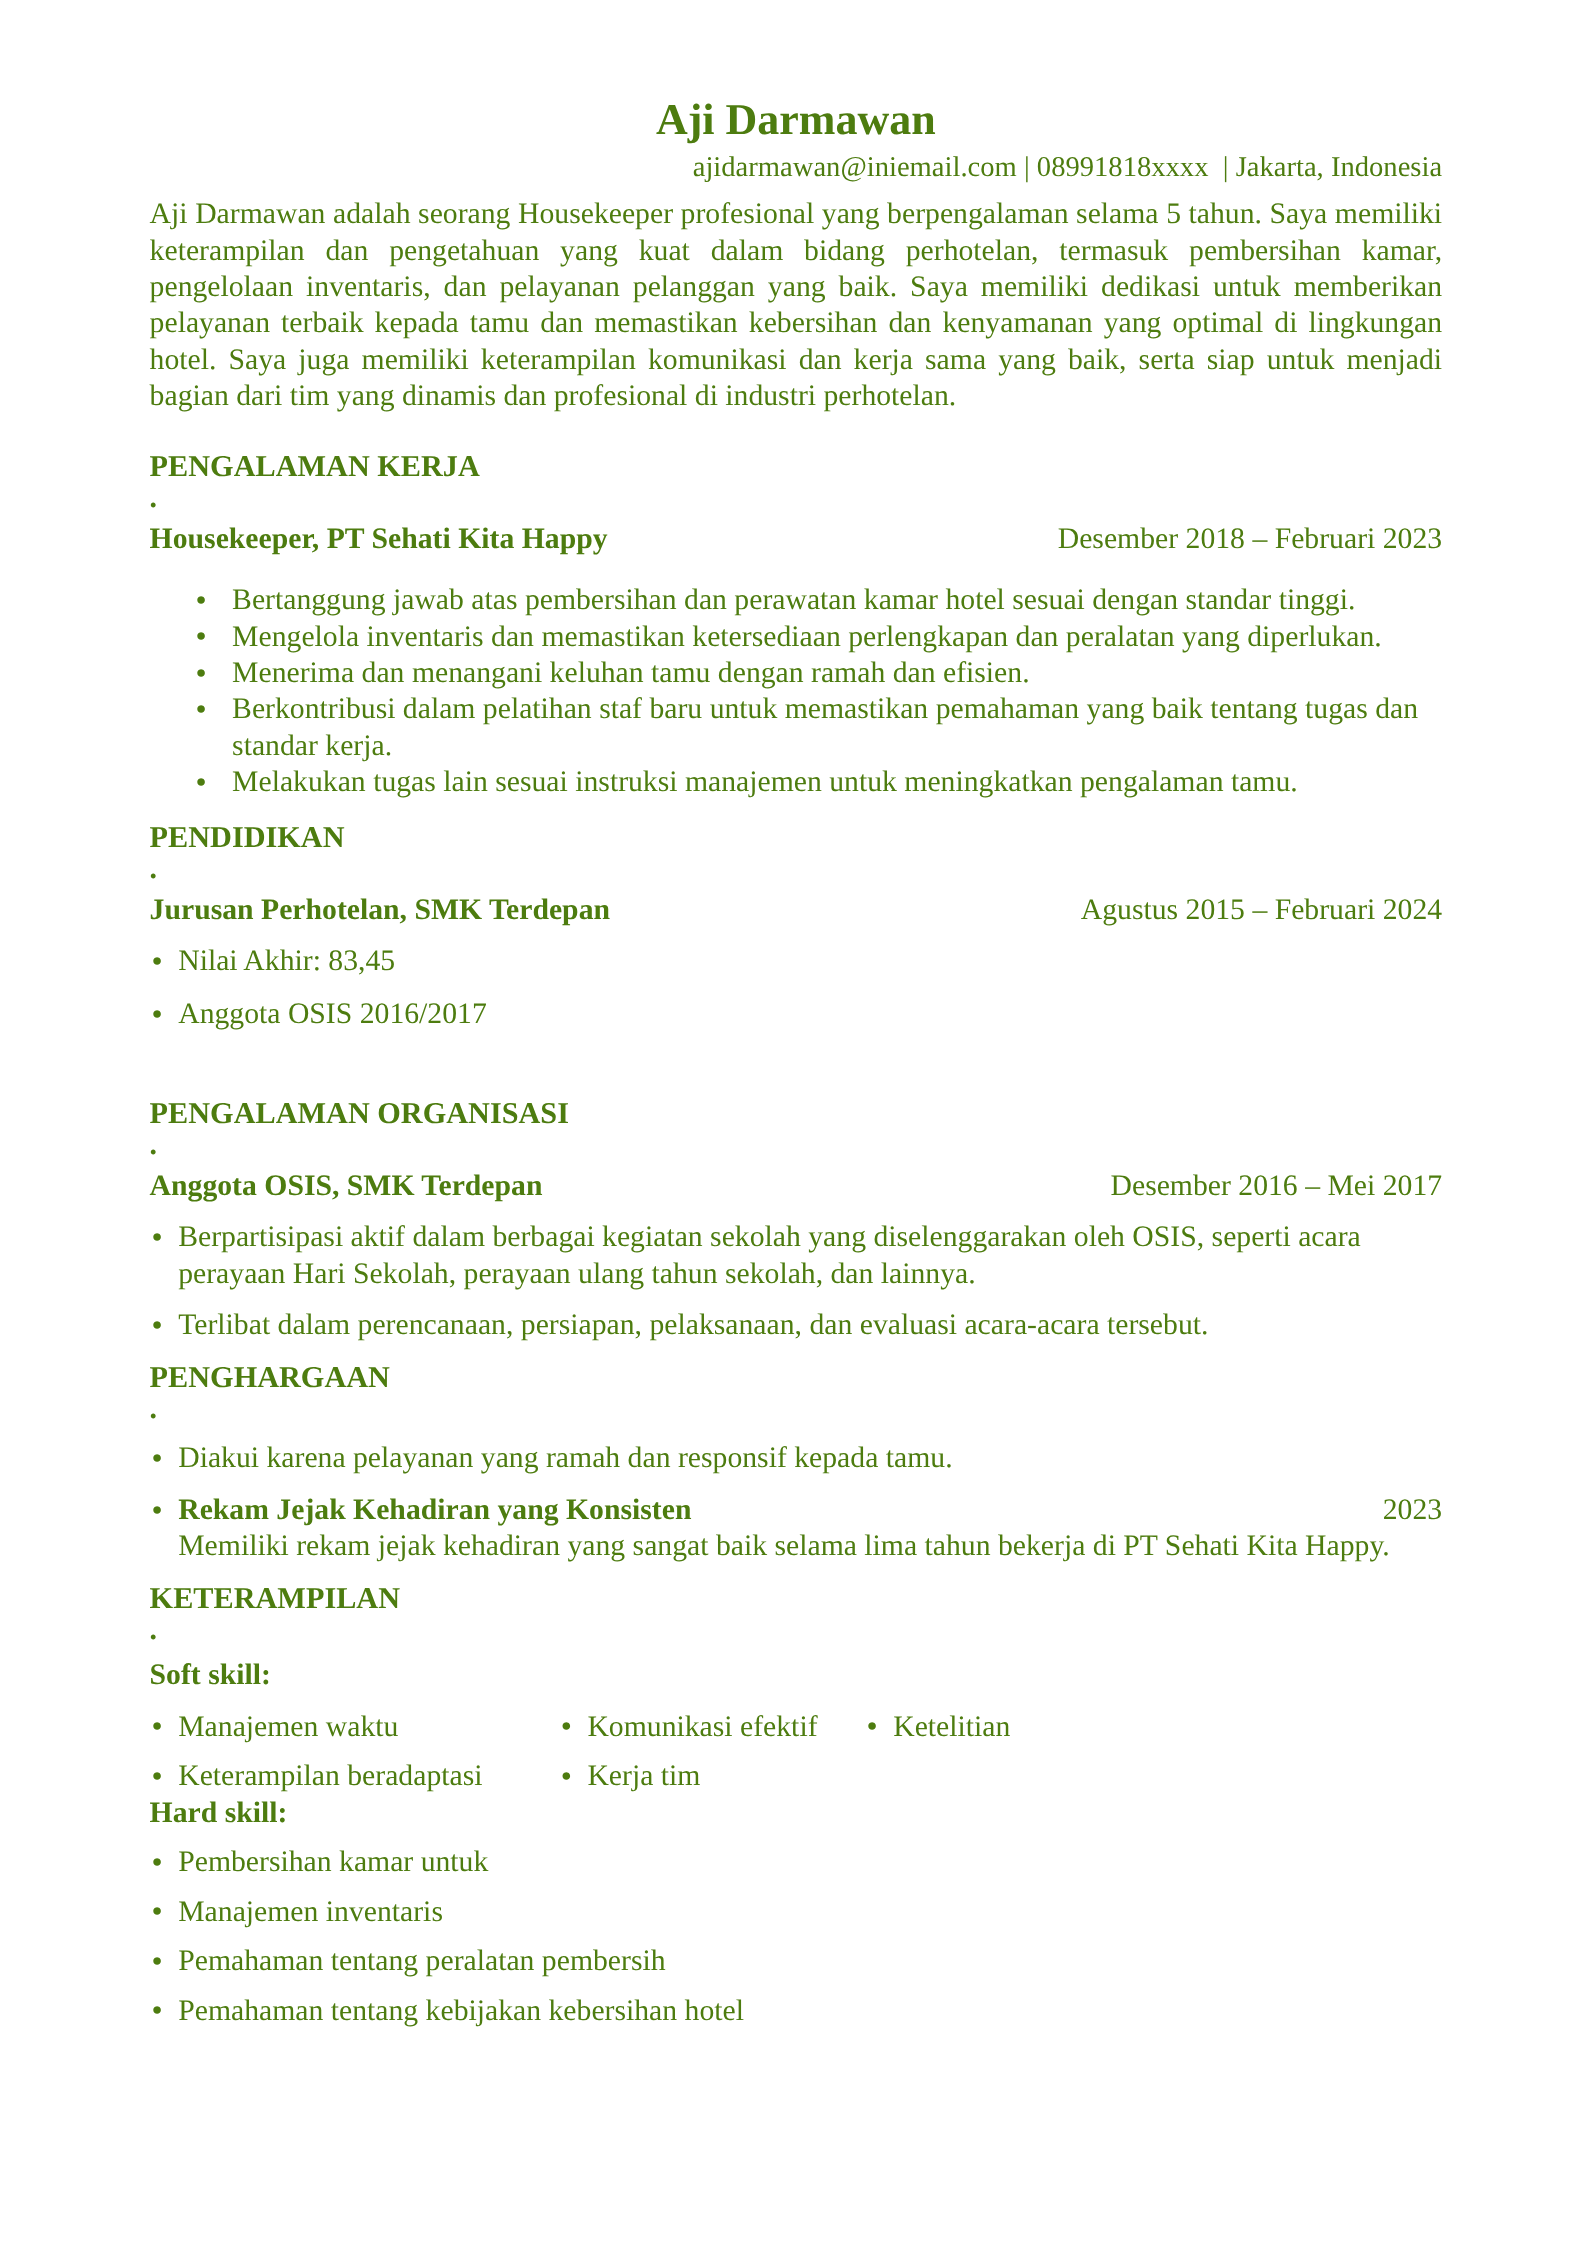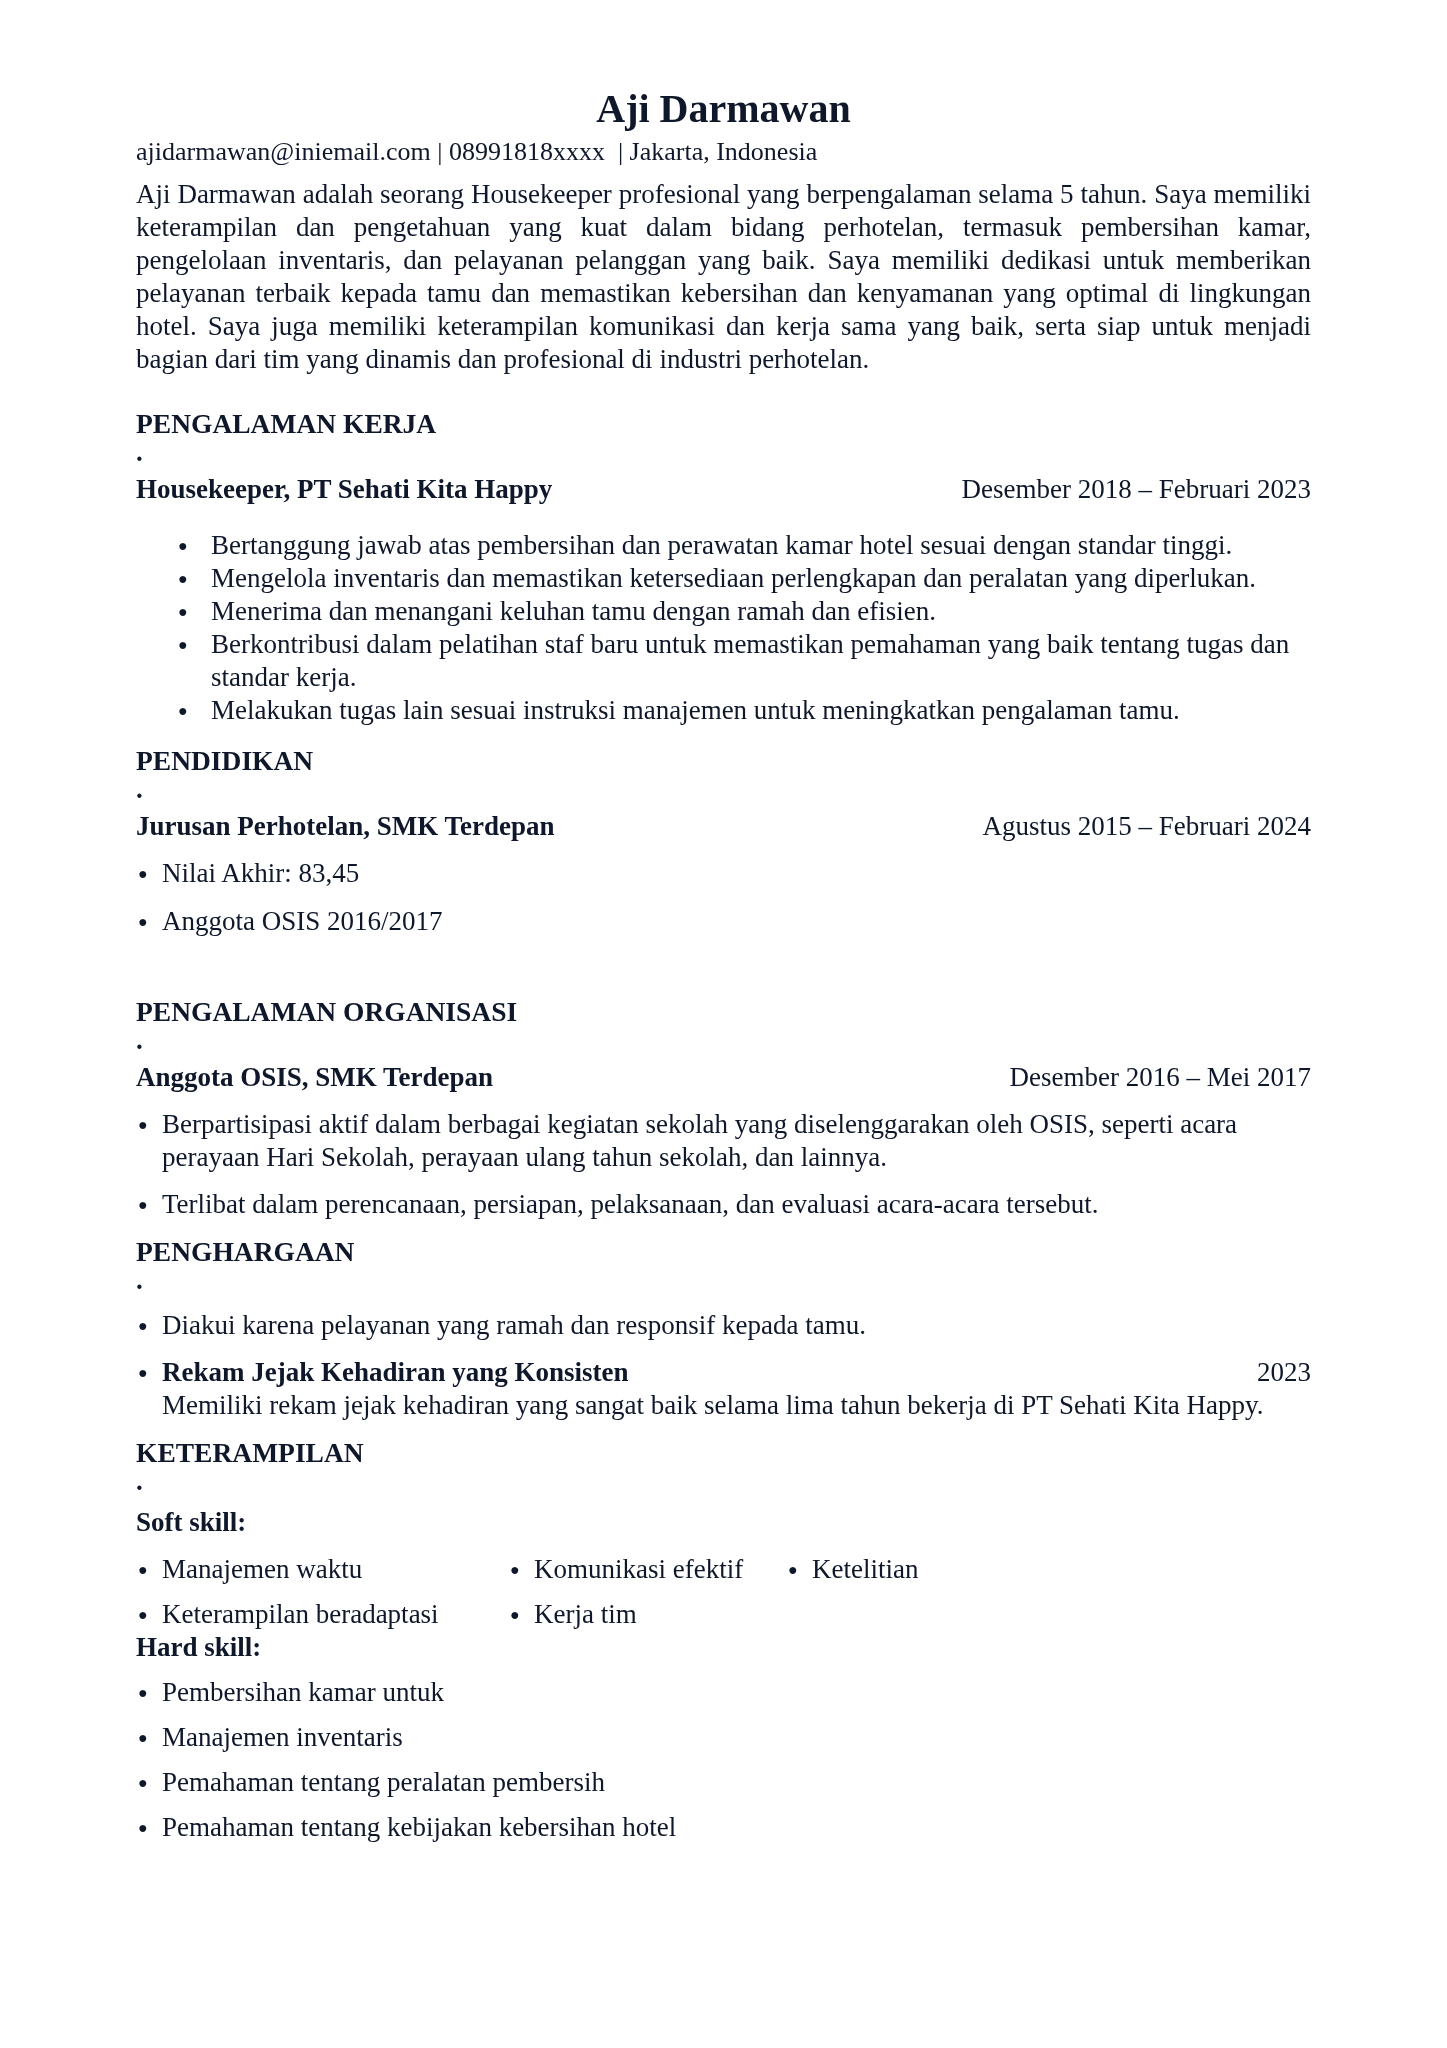--- a/index.html
+++ b/index.html
@@ -3,36 +3,36 @@
 <meta charset="utf-8">
 <style>
   * { margin: 0; padding: 0; box-sizing: border-box; }
   html, body { background: #9a9a9a; }
   .page {
     position: relative;
     width: 1447px;
     height: 2048px;
     margin: 0 auto;
     background: #ffffff;
-    color: #0f172a;
+    color: #4d7c0f;
     font-family: "Liberation Serif", "DejaVu Serif", serif;
     font-size: 27px;
     line-height: 33px;
     overflow: hidden;
   }
   .content { padding: 86px 136px 0 136px; }
 
   .doc-name {
     text-align: center;
     font-size: 40px;
     line-height: 46px;
     font-weight: bold;
   }
   .doc-contact {
-    text-align: left;
+    text-align: right;
     font-size: 26px;
     line-height: 33px;
     margin-top: 3px;
     white-space: pre-wrap;
   }
   .summary {
     margin-top: 10px;
     text-align: justify;
   }
 

